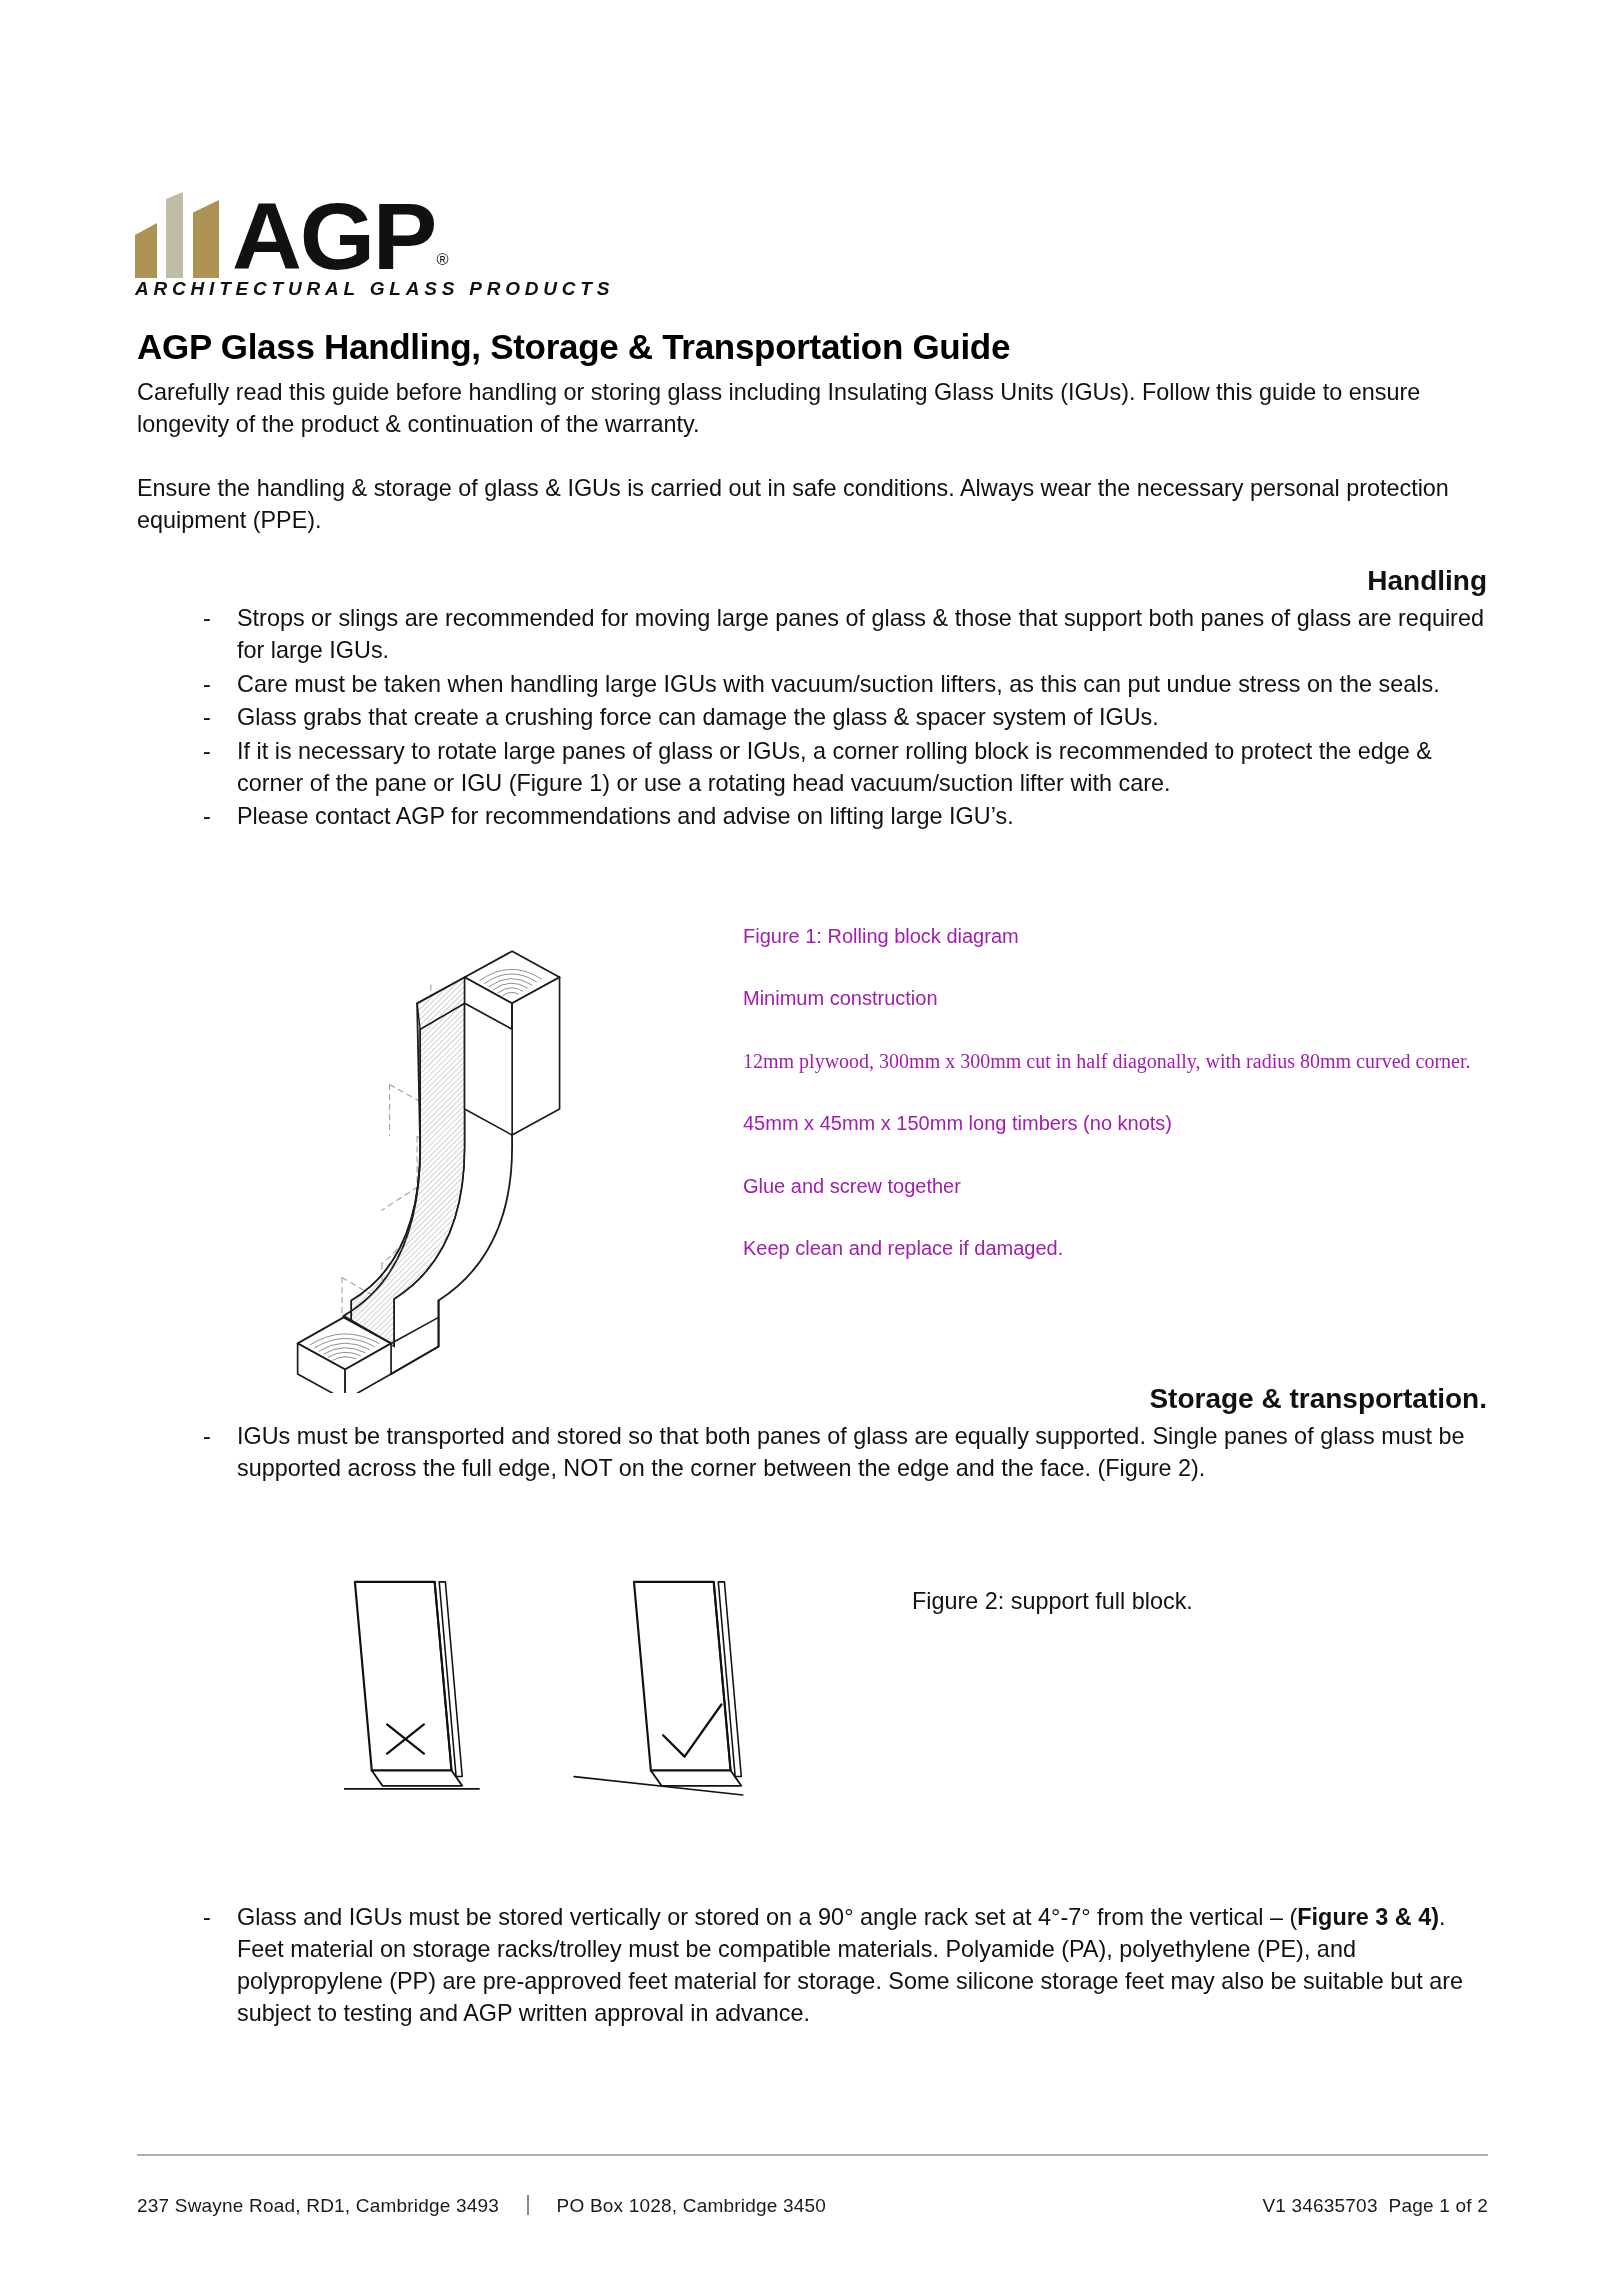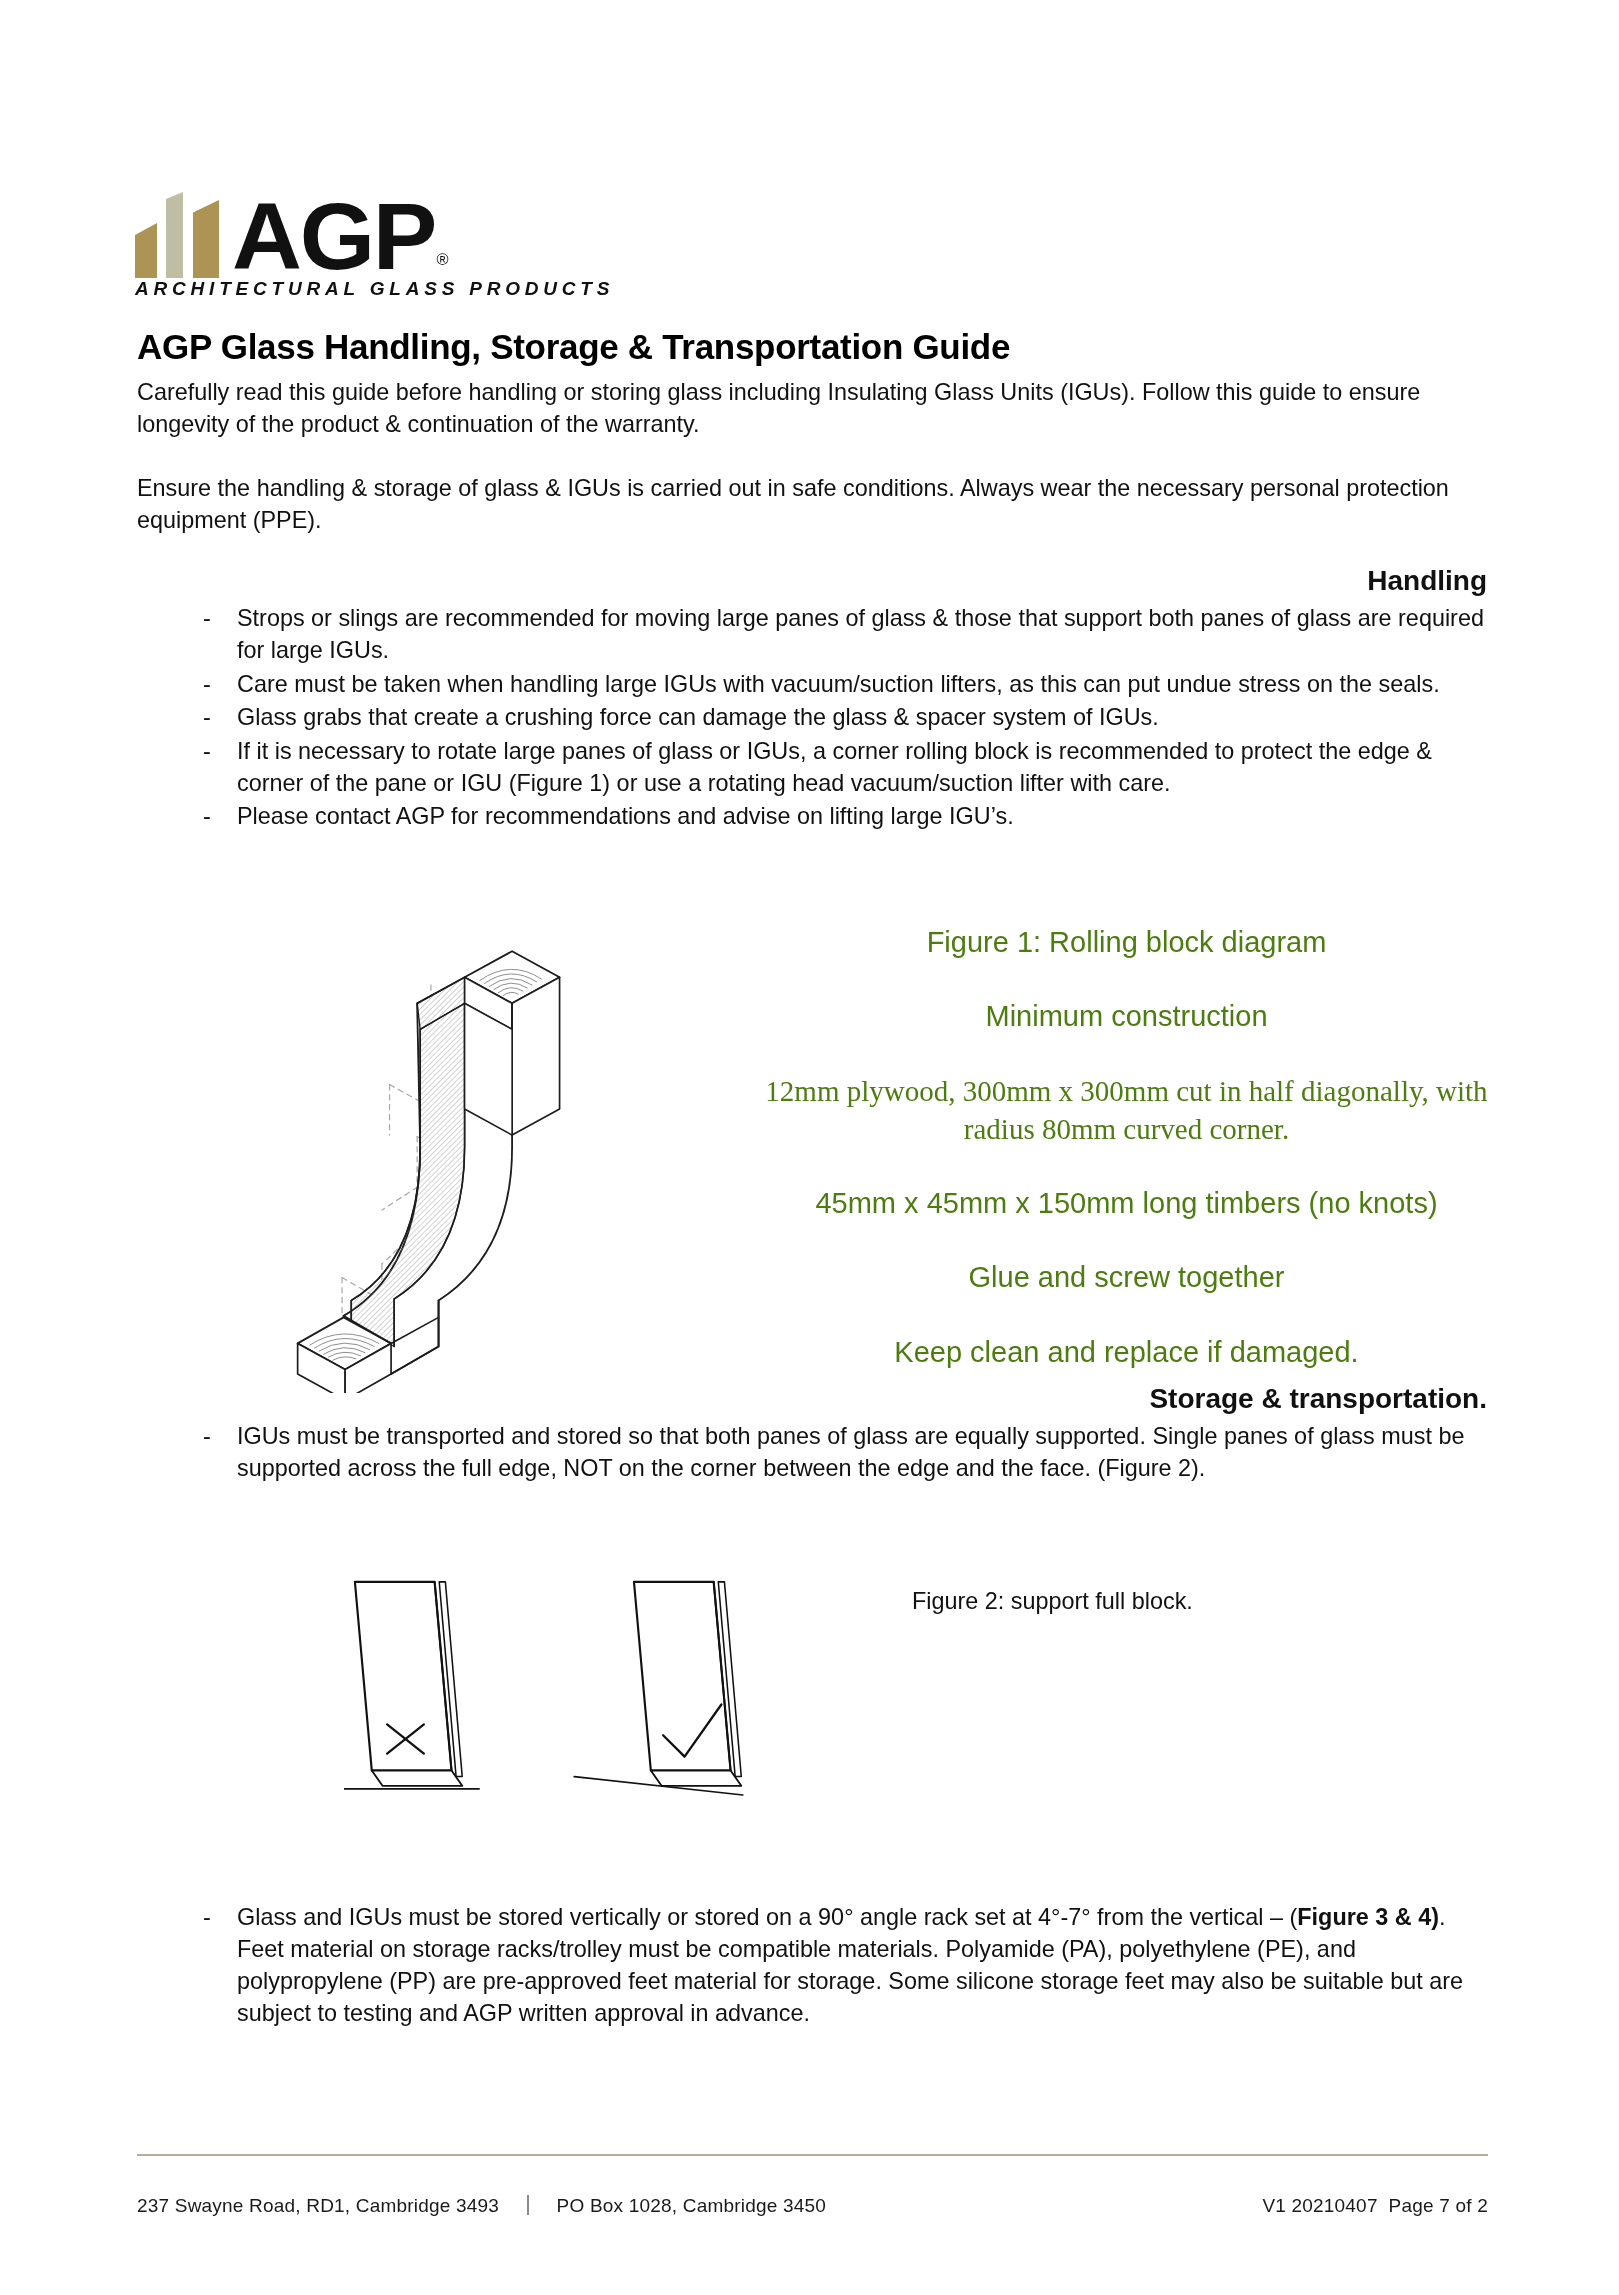--- a/index.html
+++ b/index.html
@@ -162,24 +162,23 @@
   .fig1-drawing {
     position: absolute;
     left: 130px;
     top: 0px;
   }
   .fig1-text {
     position: absolute;
     left: 606px;
     top: 6.1px;
     width: 767px;
-    font-size: 29px;
+    font-size: 20px;
     line-height: 1.32;
-    color: #4d7c0f;
-    text-align: center;
+    color: #a21caf;
   }
   .fig1-text .l {
     margin-bottom: 36px;
   }
   .fig1-text .l:last-child { margin-bottom: 0; }
   .fig1-text .l.two-line { margin-bottom: 36px; font-family: Liberation Serif, serif; }
 
   
   .storage-wrap {
     position: absolute;
@@ -447,17 +446,17 @@
     </ul>
   </div>
 
   <div class="footer-rule"></div>
   <div class="footer">
     <div class="footer-left">
       <span>237 Swayne Road, RD1, Cambridge 3493</span>
       <span class="footer-sep"></span>
       <span>PO Box 1028, Cambridge 3450</span>
     </div>
-    <div class="footer-right">V1 20210407  Page 7 of 2</div>
+    <div class="footer-right">V1 34635703  Page 1 of 2</div>
   </div>
 
 </div>
 
 
 </body></html>

